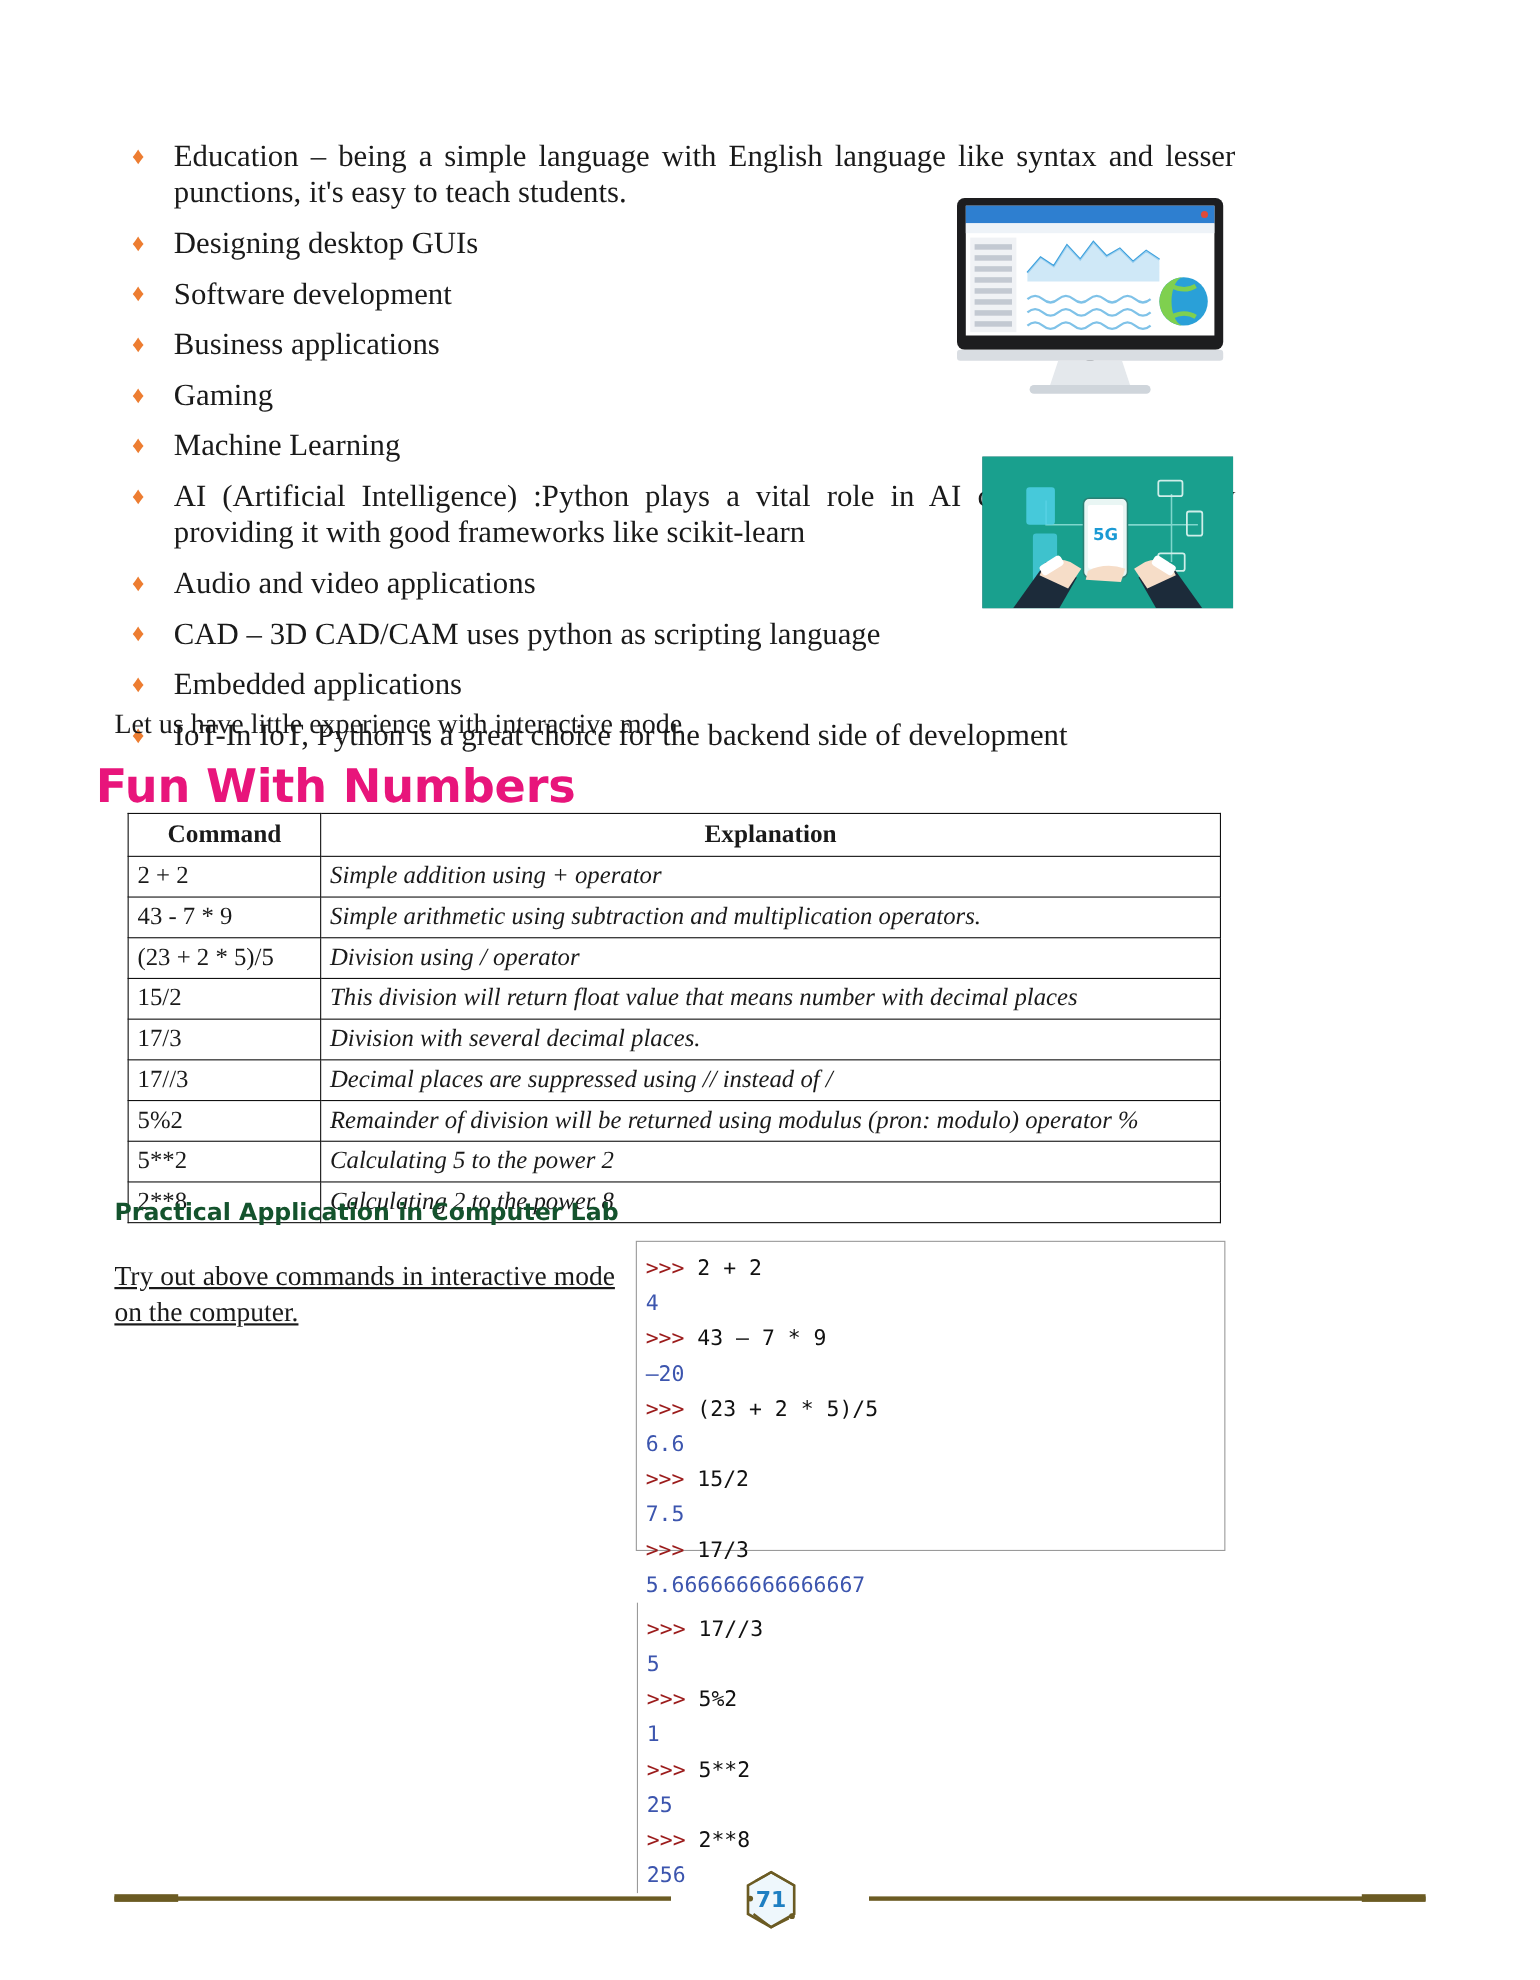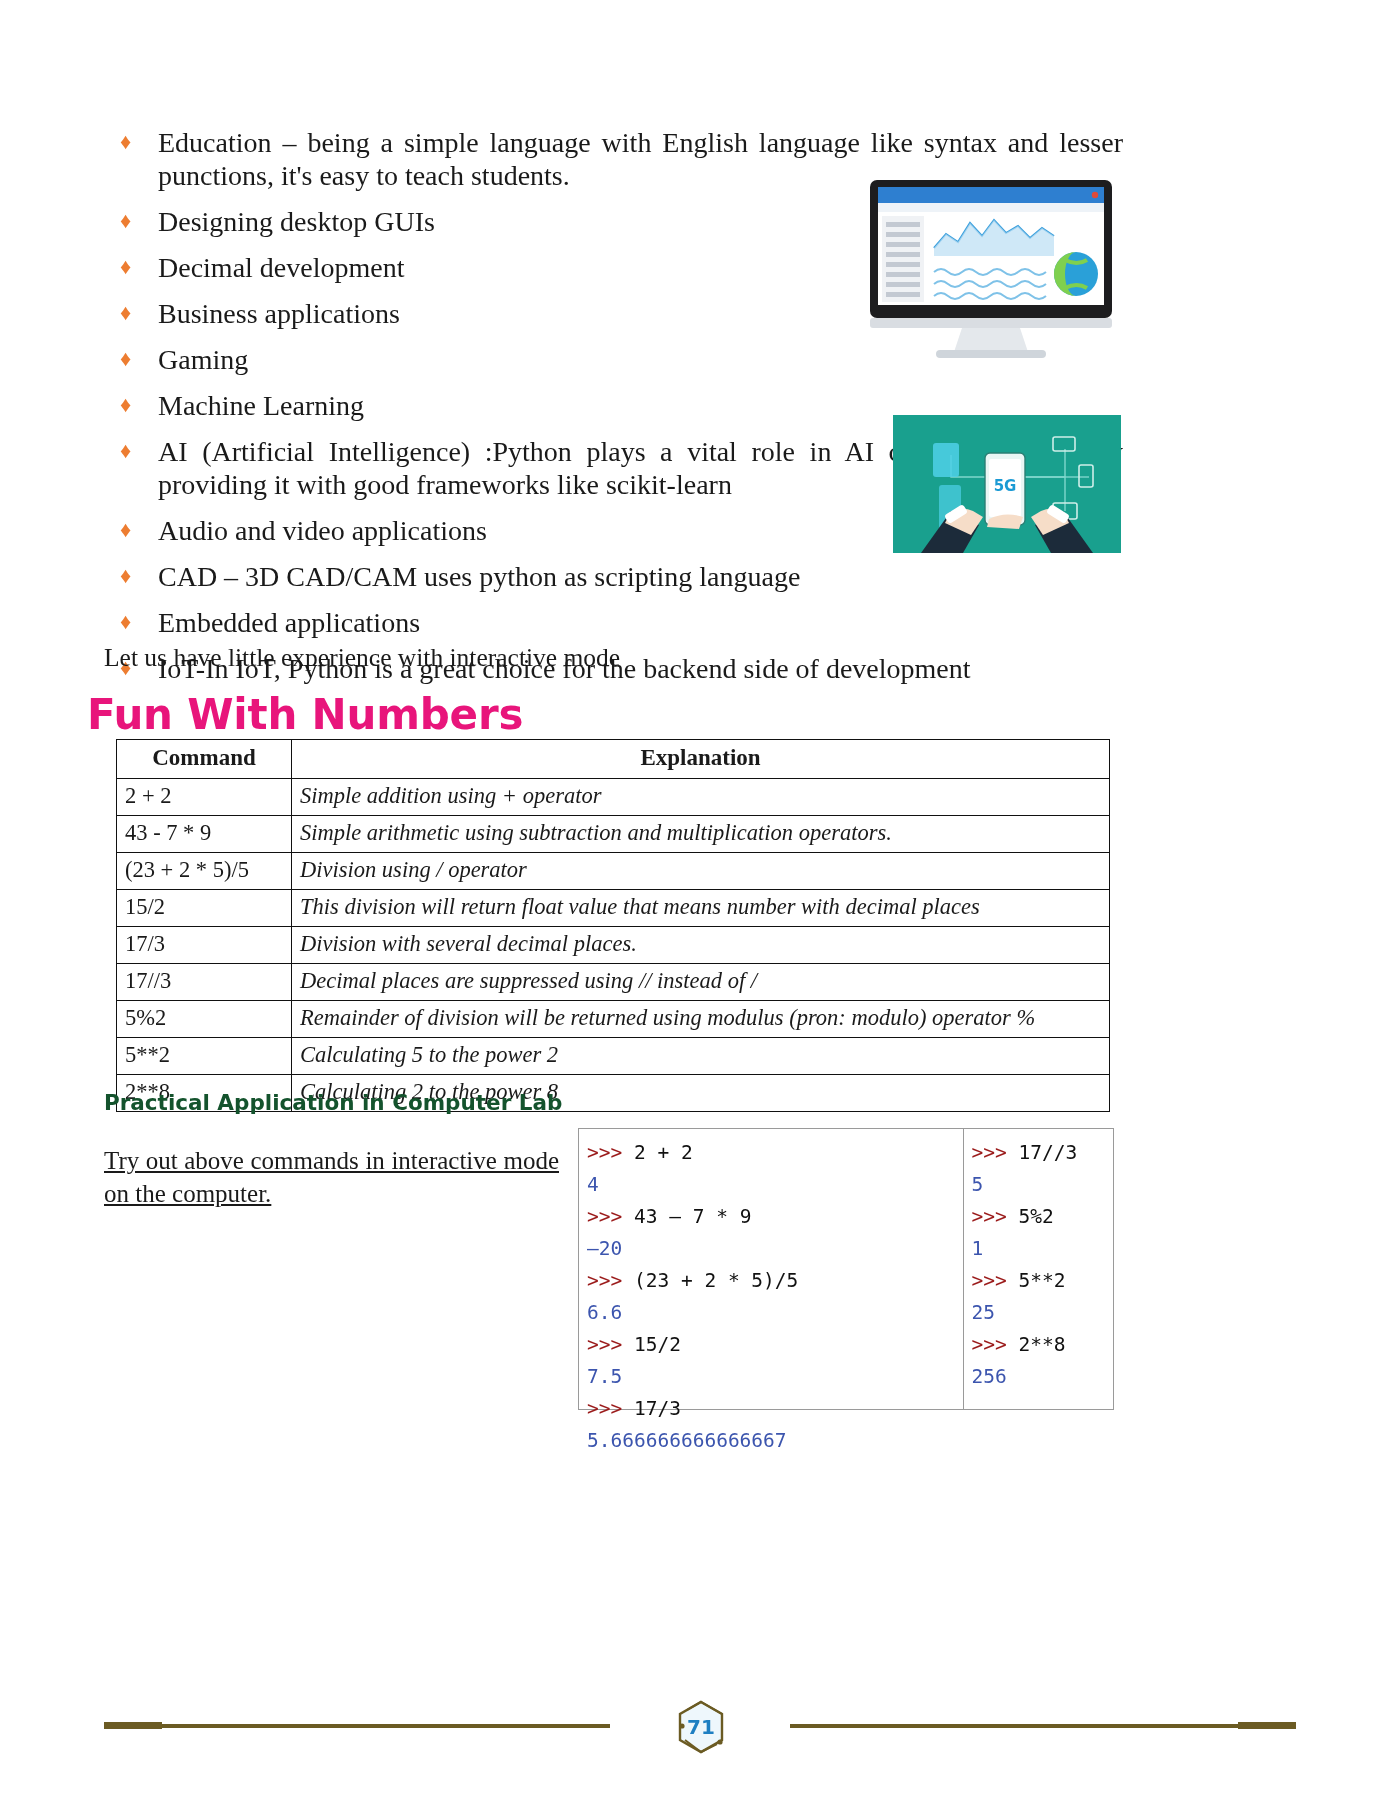--- a/index.html
+++ b/index.html
@@ -154,20 +154,21 @@
   .console {
     position: absolute;
     left: 578px;
     top: 1128px;
     width: 536px;
     height: 282px;
     border: 1.5px solid #9a9a9a;
     background: #ffffff;
     display: flex;
     box-sizing: border-box;
+    flex-direction: column;
   }
   .console-col {
     font-family: "DejaVu Sans Mono", monospace;
     font-size: 19.5px;
     line-height: 32px;
     padding: 8px 0 0 8px;
     box-sizing: border-box;
     white-space: pre;
   }
   .console-col.left  { width: 385px; }
@@ -228,21 +229,21 @@
       <div class="bullet-row">
         <div class="bullet-mark">♦</div>
         <div class="bullet-text justify b-wide">Education – being a simple language with English language like syntax and lesser punctions, it's easy to teach students.</div>
       </div>
       <div class="bullet-row">
         <div class="bullet-mark">♦</div>
         <div class="bullet-text b-narrow">Designing desktop GUIs</div>
       </div>
       <div class="bullet-row">
         <div class="bullet-mark">♦</div>
-        <div class="bullet-text b-narrow">Decimal development</div>
+        <div class="bullet-text b-narrow">Software development</div>
       </div>
       <div class="bullet-row">
         <div class="bullet-mark">♦</div>
         <div class="bullet-text b-narrow">Business applications</div>
       </div>
       <div class="bullet-row">
         <div class="bullet-mark">♦</div>
         <div class="bullet-text b-narrow">Gaming</div>
       </div>
       <div class="bullet-row">

